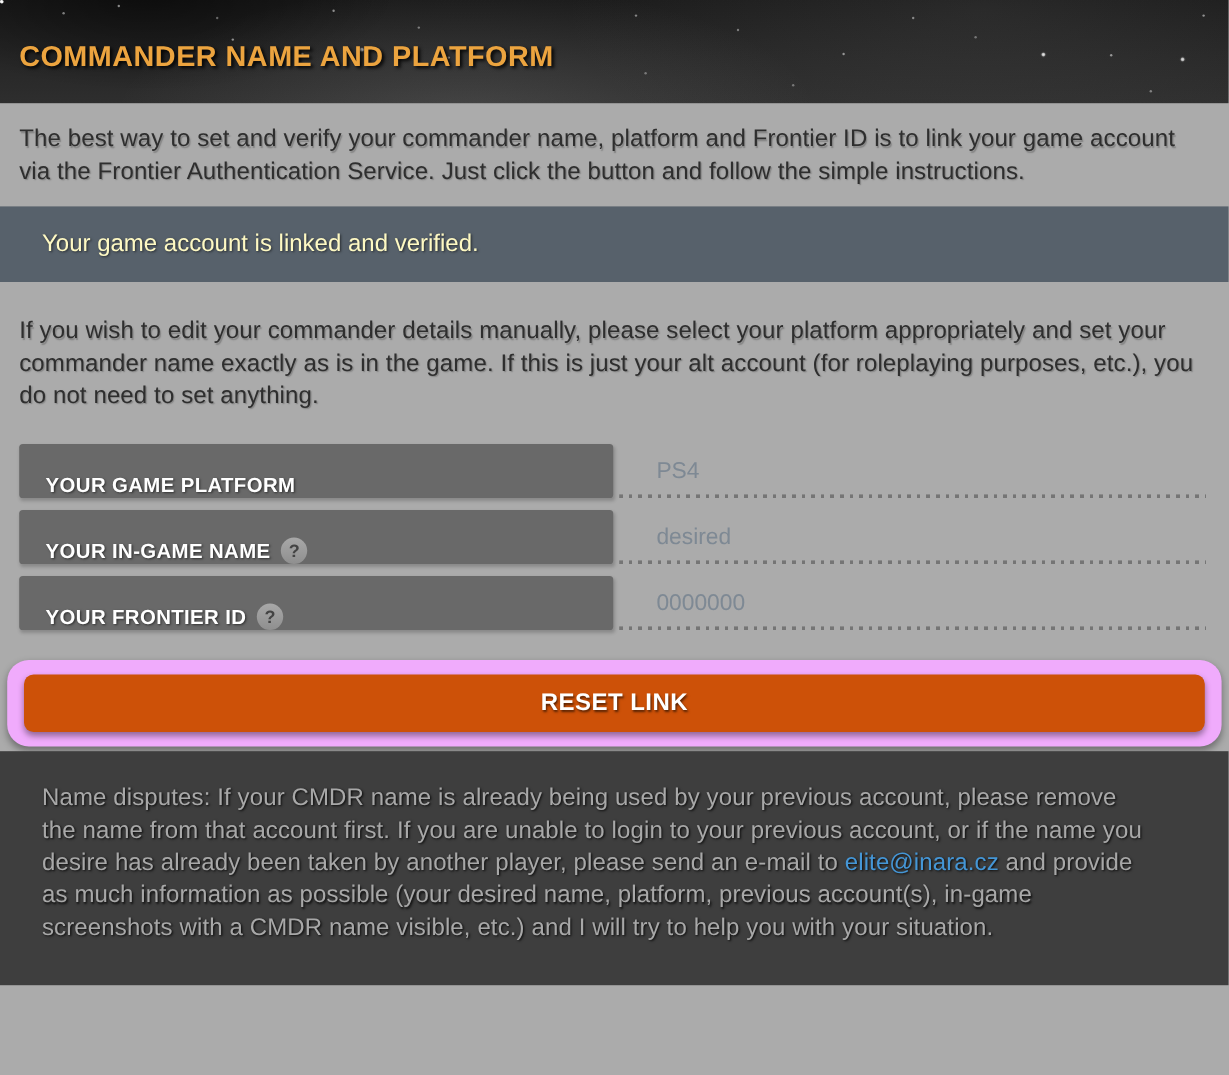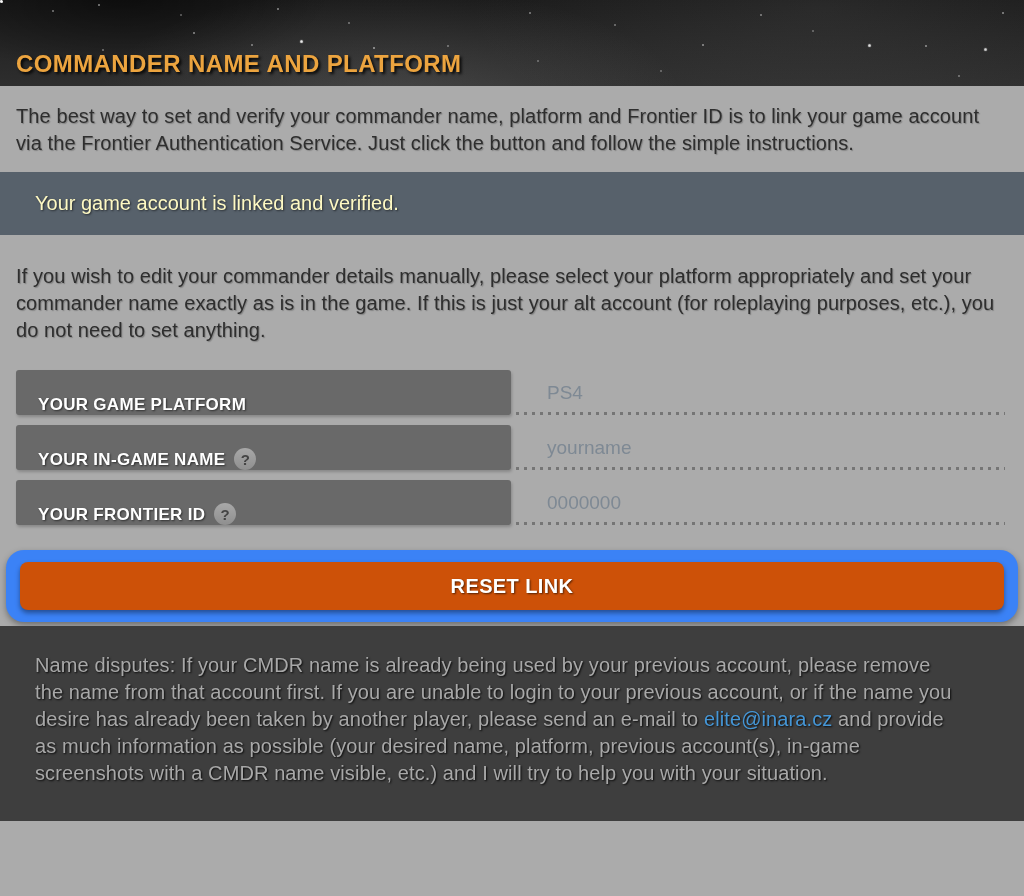--- a/index.html
+++ b/index.html
@@ -46,21 +46,21 @@
     border-radius: 50%;
     background: rgba(255,255,255,0.95);
     box-shadow:
       300px 40px 1px rgba(255,255,255,0.95),
       868px 44px 1px rgba(255,255,255,0.9),
       984px 48px 1px rgba(255,255,255,0.85);
   }
   .page-title {
     position: absolute;
     left: 16px;
-    bottom: 8px;
+    bottom: 24px;
     font-size: 24px;
     font-weight: bold;
     letter-spacing: 0.4px;
     color: #eca43f;
     text-shadow: 2px 2px 3px rgba(0,0,0,0.9);
   }
 
   
   .paragraph {
     padding: 0 16px;
@@ -139,21 +139,21 @@
     position: absolute;
     left: 500px; right: 0; bottom: 0;
     height: 3px;
     background-image: repeating-linear-gradient(to right, #757575 0 3px, rgba(0,0,0,0) 3px 8px);
   }
 
   
   .highlight-annotation {
     margin: 25px 6px 0;
     border-radius: 18px;
-    background: #3b82f6;
+    background: #f0abfc;
     padding: 12px 14px;
     box-shadow: 0 3px 6px rgba(0,0,0,0.35);
   }
   .reset-button {
     display: block;
     width: 100%;
     height: 48px;
     border: none;
     border-radius: 8px;
     background: #cd5108;
@@ -215,21 +215,21 @@
       </div>
       <div class="dotted-line"></div>
     </div>
 
     <div class="form-row">
       <div class="form-label">
         <span>YOUR IN-GAME NAME</span>
         <span class="help-icon">?</span>
       </div>
       <div class="form-value">
-        <span>yourname</span>
+        <span>desired</span>
       </div>
       <div class="dotted-line"></div>
     </div>
 
     <div class="form-row">
       <div class="form-label">
         <span>YOUR FRONTIER ID</span>
         <span class="help-icon">?</span>
       </div>
       <div class="form-value">

